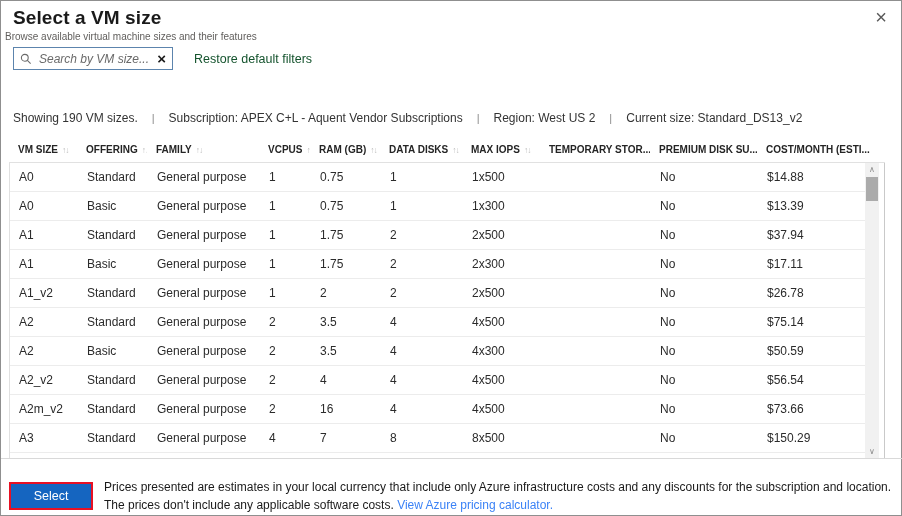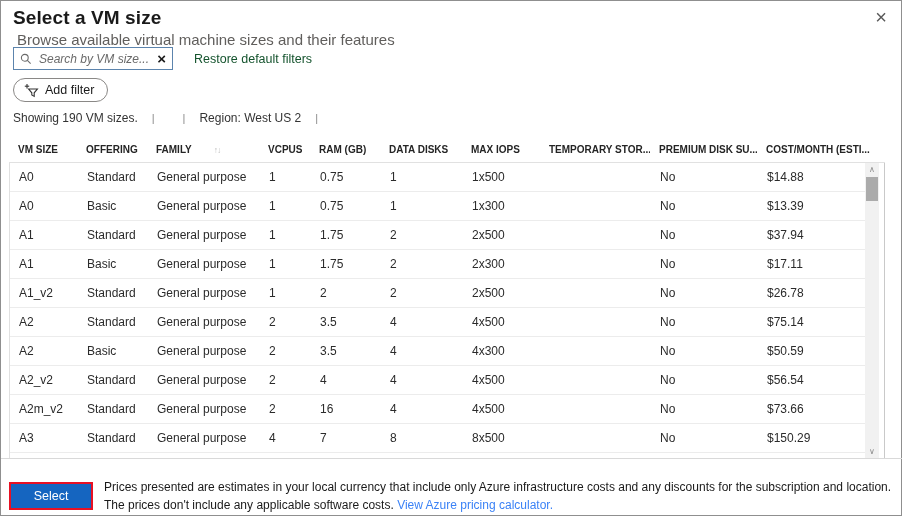--- a/index.html
+++ b/index.html
@@ -15,22 +15,22 @@
     border: 1px solid #8f8f8f;
     background: #fff;
   }
   
   .page-title {
     position: absolute; top: 6px; left: 12px;
     font-size: 19px; font-weight: 700; color: #1a1a1a;
     letter-spacing: 0.1px;
   }
   .page-subtitle {
-    position: absolute; top: 30px; left: 16px;
-    font-size: 15px; color: #605e5c;
+    position: absolute; top: 30px; left: 4px;
+    font-size: 10px; color: #605e5c;
   }
   .close-btn {
     position: absolute; top: 6px; right: 14px;
     font-size: 20px; line-height: 20px; color: #595959;
     cursor: pointer; font-weight: 400;
   }
   
   .search-box {
     position: absolute; top: 46px; left: 12px;
     width: 160px; height: 23px;
@@ -69,21 +69,21 @@
   }
   .summary .pipe { color: #8a8a8a; margin: 0 14px; font-size: 11px; }
   
   .tbl-header {
     position: absolute; top: 136px; left: 8px; width: 876px; height: 26px;
     display: flex; align-items: center;
     border-bottom: 1px solid #e1e1e1;
   }
   .tbl-header .hcell {
     font-size: 10px; font-weight: 700; color: #252525;
-    padding-left: 9px; display: flex; align-items: center; gap: 22px;
+    padding-left: 9px; display: flex; align-items: center; gap: 4px;
     white-space: nowrap; overflow: hidden; cursor: pointer;
   }
   .sort-ic {
     font-size: 8.5px; color: #bdbdbd; letter-spacing: -1px; font-weight: 400;
   }
   .tbl-body {
     position: absolute; top: 162px; left: 8px; width: 876px; height: 295px;
     border-left: 1px solid #e0e0e0; border-right: 1px solid #c9c9c9;
     overflow: hidden; background: #fff;
   }
@@ -145,37 +145,29 @@
       <svg class="icon-svg" width="12" height="12" viewBox="0 0 12 12">
         <circle cx="4.8" cy="4.8" r="3.4" fill="none" stroke="#6a6a6a" stroke-width="1.1"></circle>
         <line x1="7.4" y1="7.4" x2="10.6" y2="10.6" stroke="#6a6a6a" stroke-width="1.1"></line>
       </svg>
     </span>
     <input class="search-input" type="text" placeholder="Search by VM size..." style="">
     <span class="clear-x">×</span>
   </div>
   <a class="restore-link">Restore default filters</a>
 
-  <div class="add-filter">
-    <span>
-      <svg class="icon-svg" width="15" height="15" viewBox="0 0 15 15">
-        <line x1="3" y1="1" x2="3" y2="5.4" stroke="#333" stroke-width="1.1"></line>
-        <line x1="0.8" y1="3.2" x2="5.2" y2="3.2" stroke="#333" stroke-width="1.1"></line>
-        <path d="M4.6 6 L13.4 6 L10.2 9.8 L10.2 13.4 L7.8 12 L7.8 9.8 Z" fill="none" stroke="#333" stroke-width="1.1"></path>
-      </svg>
-    </span>
-    <span>Add filter</span>
-  </div>
 
   <div class="summary">
     <span>Showing 190 VM sizes.</span>
     <span class="pipe">|</span>
+    <span>Subscription: APEX C+L - Aquent Vendor Subscriptions</span>
     <span class="pipe">|</span>
     <span>Region: West US 2</span>
     <span class="pipe">|</span>
+    <span>Current size: Standard_DS13_v2</span>
   </div>
 
   <div class="tbl-header" id="tbl-header">
       <div class="hcell" style="width: 68px;">
         <span>VM SIZE</span>
         <span class="sort-ic">↑↓</span>
       </div>
       <div class="hcell" style="width: 70px; text-align: right;">
         <span>OFFERING</span>
         <span class="sort-ic">↑↓</span>

